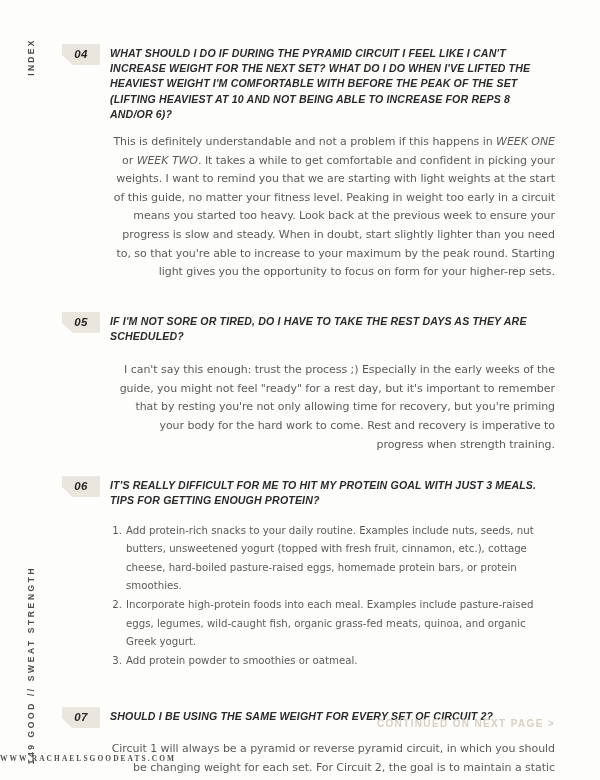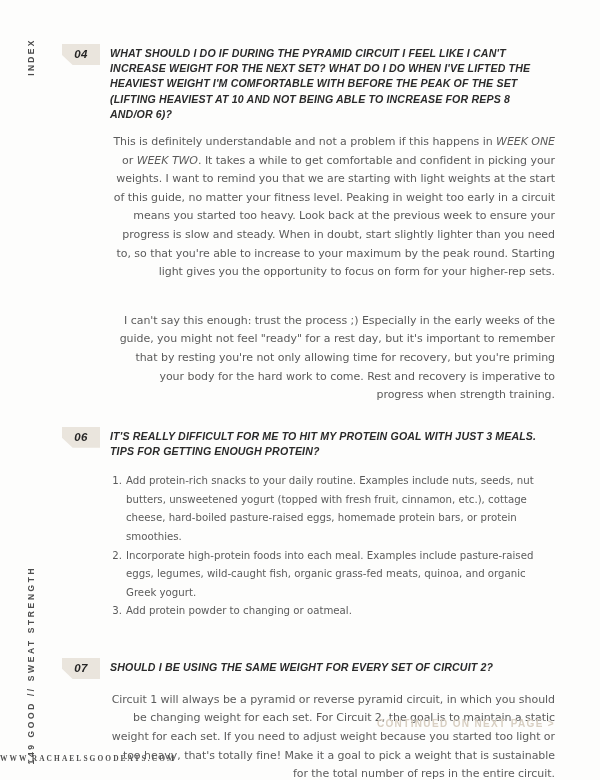--- a/index.html
+++ b/index.html
@@ -159,40 +159,44 @@
 
   <div class="qa-block">
     <div class="q-head">
       <div class="q-num">04</div>
       <div class="q-title">WHAT SHOULD I DO IF DURING THE PYRAMID CIRCUIT I FEEL LIKE I CAN'T INCREASE WEIGHT FOR THE NEXT SET? WHAT DO I DO WHEN I'VE LIFTED THE HEAVIEST WEIGHT I'M COMFORTABLE WITH BEFORE THE PEAK OF THE SET (LIFTING HEAVIEST AT 10 AND NOT BEING ABLE TO INCREASE FOR REPS 8 AND/OR 6)?</div>
     </div>
     <div class="q-body"><span>This is definitely understandable and not a problem if this happens in </span><em>WEEK ONE</em><span> or </span><em>WEEK TWO</em><span>. It takes a while to get comfortable and confident in picking your weights. I want to remind you that we are starting with light weights at the start of this guide, no matter your fitness level. Peaking in weight too early in a circuit means you started too heavy. Look back at the previous week to ensure your progress is slow and steady. When in doubt, start slightly lighter than you need to, so that you're able to increase to your maximum by the peak round. Starting light gives you the opportunity to focus on form for your higher-rep sets.</span></div>
   </div>
 
   <div class="qa-block" style="margin-top:30px;">
+    <div class="q-head">
+      <div class="q-num">05</div>
+      <div class="q-title">IF I'M NOT SORE OR TIRED, DO I HAVE TO TAKE THE REST DAYS AS THEY ARE SCHEDULED?</div>
+    </div>
     <div class="q-body" style="margin-top:17px;">I can't say this enough: trust the process ;) Especially in the early weeks of the guide, you might not feel "ready" for a rest day, but it's important to remember that by resting you're not only allowing time for recovery, but you're priming your body for the hard work to come. Rest and recovery is imperative to progress when strength training.</div>
   </div>
 
   <div class="qa-block" style="">
     <div class="q-head">
       <div class="q-num">06</div>
       <div class="q-title">IT'S REALLY DIFFICULT FOR ME TO HIT MY PROTEIN GOAL WITH JUST 3 MEALS. TIPS FOR GETTING ENOUGH PROTEIN?</div>
     </div>
     <ul class="q-list">
       <li>
         <span class="li-num">1.</span>
         <span class="li-txt">Add protein-rich snacks to your daily routine. Examples include nuts, seeds, nut butters, unsweetened yogurt (topped with fresh fruit, cinnamon, etc.), cottage cheese, hard-boiled pasture-raised eggs, homemade protein bars, or protein smoothies.</span>
       </li>
       <li>
         <span class="li-num">2.</span>
         <span class="li-txt">Incorporate high-protein foods into each meal. Examples include pasture-raised eggs, legumes, wild-caught fish, organic grass-fed meats, quinoa, and organic Greek yogurt.</span>
       </li>
       <li>
         <span class="li-num">3.</span>
-        <span class="li-txt">Add protein powder to changing or oatmeal.</span>
+        <span class="li-txt">Add protein powder to smoothies or oatmeal.</span>
       </li>
     </ul>
   </div>
 
   <div class="qa-block" style="margin-top:37px;">
     <div class="q-head">
       <div class="q-num">07</div>
       <div class="q-title">SHOULD I BE USING THE SAME WEIGHT FOR EVERY SET OF CIRCUIT 2?</div>
     </div>
     <div class="q-body" style="margin-top:12px;">Circuit 1 will always be a pyramid or reverse pyramid circuit, in which you should be changing weight for each set. For Circuit 2, the goal is to maintain a static weight for each set. If you need to adjust weight because you started too light or too heavy, that's totally fine! Make it a goal to pick a weight that is sustainable for the total number of reps in the entire circuit.</div>

